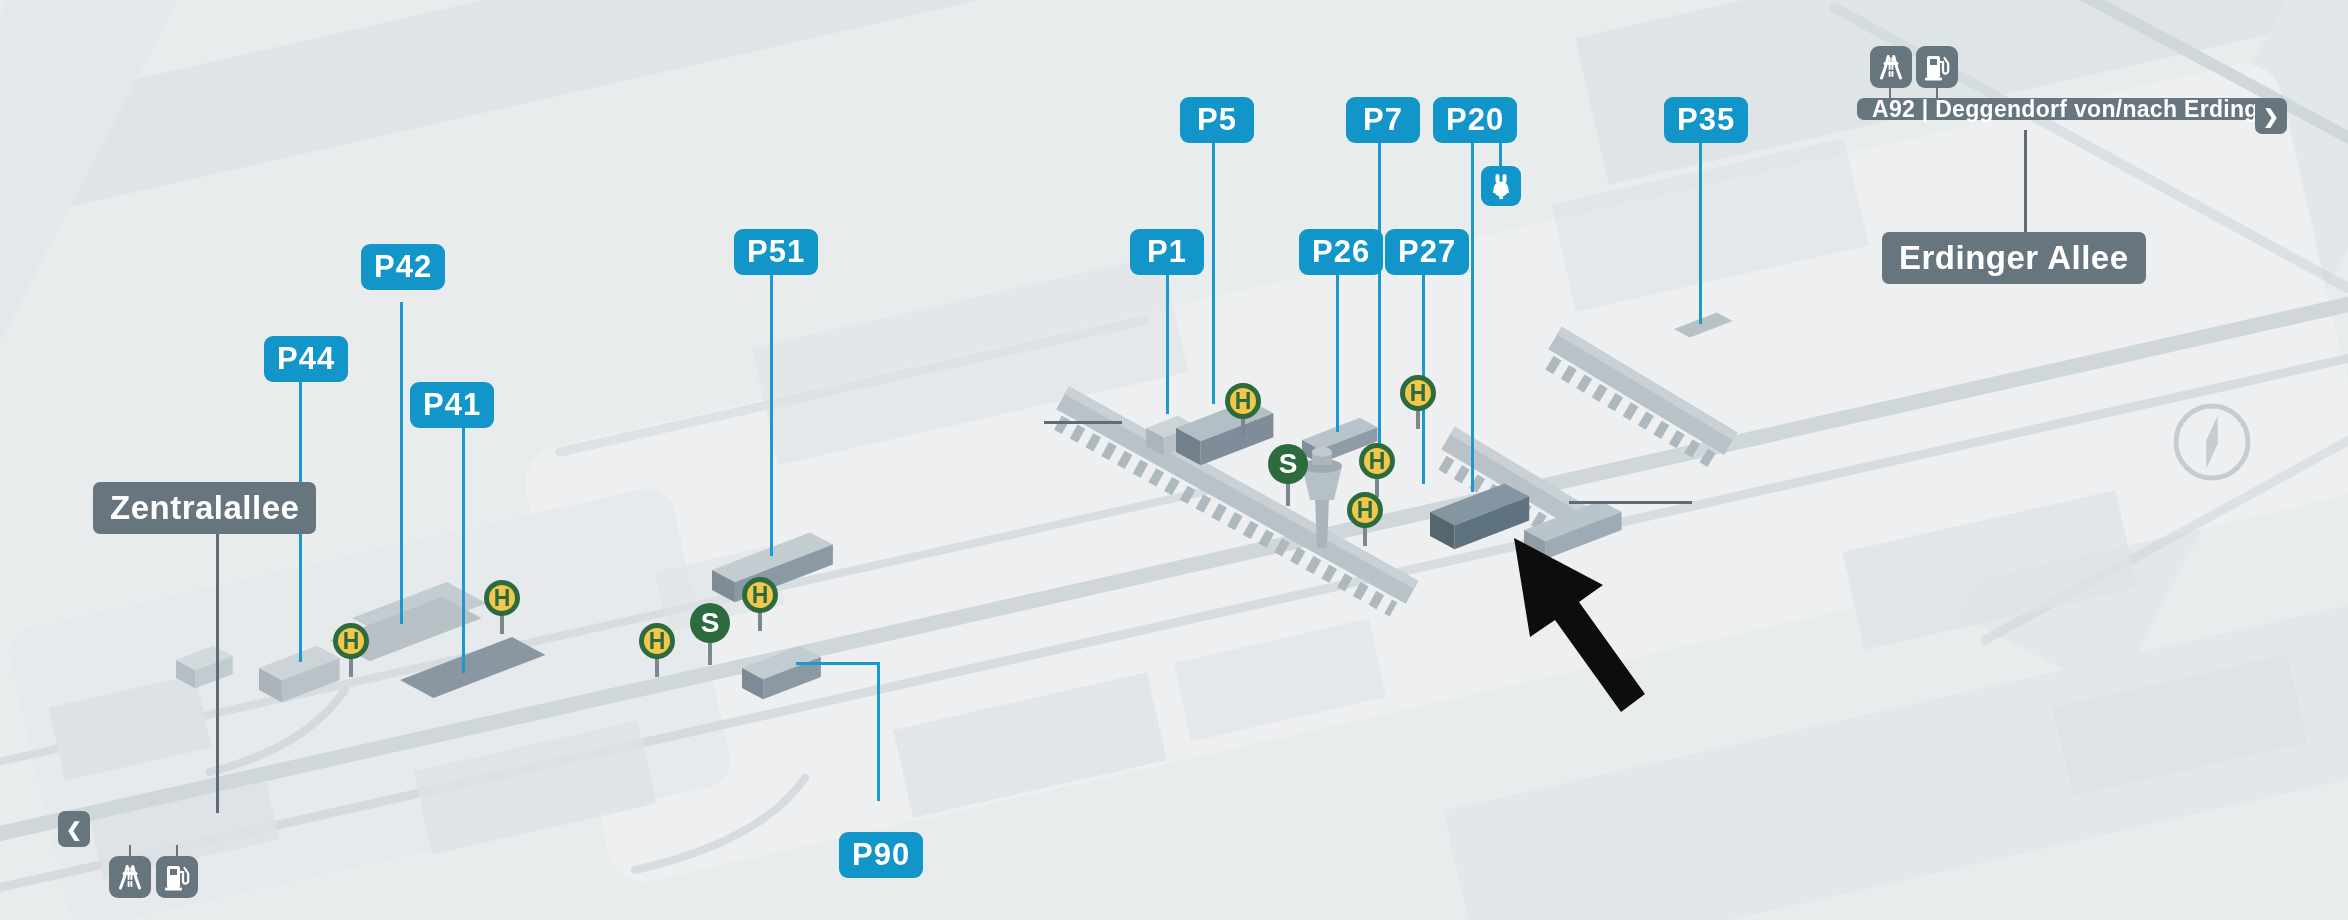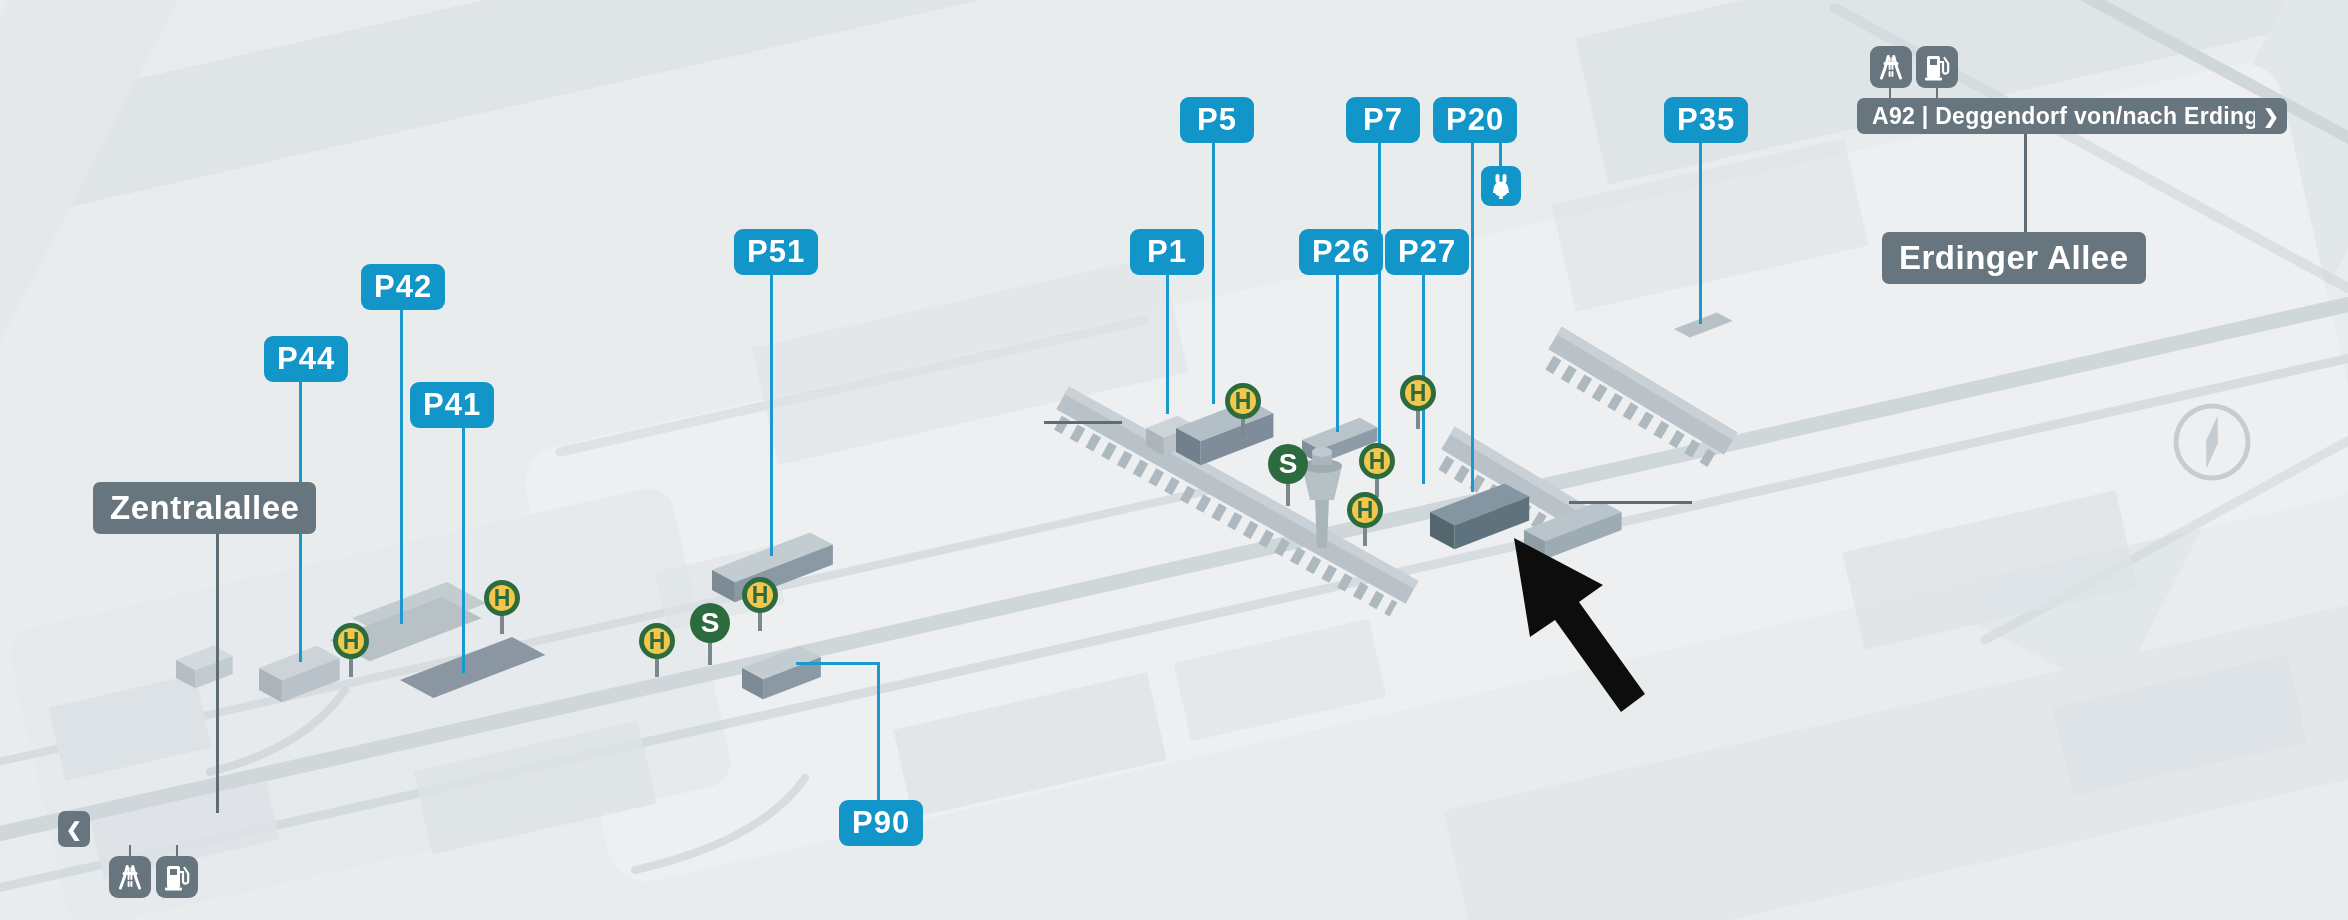--- a/index.html
+++ b/index.html
@@ -30,21 +30,21 @@
     position:absolute;height:46px;min-width:74px;padding:0 13px;box-sizing:border-box;
     background:var(--blue);color:#fff;border-radius:9px;
     display:flex;align-items:center;justify-content:center;
     font-size:31px;font-weight:700;letter-spacing:1px;z-index:3;cursor:pointer;text-align:right;
   }
   .slabel{
     position:absolute;background:var(--slate);color:#fff;border-radius:7px;
     padding:7px 17px;font-size:33px;font-weight:700;letter-spacing:.5px;z-index:3;white-space:nowrap;
   }
   .pill{
-    position:absolute;height:36px;background:var(--slate);color:#fff;border-radius:7px;
+    position:absolute;height:22px;background:var(--slate);color:#fff;border-radius:7px;
     display:flex;align-items:center;padding:0 15px;
     font-size:23px;font-weight:700;letter-spacing:.3px;z-index:3;white-space:nowrap;cursor:pointer;
   }
   .chip{
     position:absolute;width:32px;height:36px;background:var(--slate);color:#fff;border-radius:7px;
     display:flex;align-items:center;justify-content:center;
     font-size:19px;font-weight:700;z-index:3;cursor:pointer;
   }
   .sq{
     position:absolute;width:42px;height:42px;background:var(--slate);border-radius:9px;
@@ -231,24 +231,24 @@
   <div class="pole" style="left:655px;top:655px;height:22px"></div>
   <div class="pole" style="left:758px;top:609px;height:22px"></div>
   <div class="pole" style="left:1241px;top:415px;height:22px"></div>
   <div class="pole" style="left:1416px;top:407px;height:22px"></div>
   <div class="pole" style="left:1375px;top:475px;height:22px"></div>
   <div class="pole" style="left:1363px;top:524px;height:22px"></div>
   <div class="pole" style="left:708px;top:641px;height:24px"></div>
   <div class="pole" style="left:1286px;top:482px;height:24px"></div>
 
   <div class="plabel" style="left:264px;top:336px">P44</div>
-  <div class="plabel" style="left:361px;top:264px">P42</div>
+  <div class="plabel" style="left:361px;top:244px">P42</div>
   <div class="plabel" style="left:410px;top:382px">P41</div>
   <div class="plabel" style="left:734px;top:229px">P51</div>
-  <div class="plabel" style="left:839px;top:800px">P90</div>
+  <div class="plabel" style="left:839px;top:832px">P90</div>
   <div class="plabel" style="left:1180px;top:97px">P5</div>
   <div class="plabel" style="left:1130px;top:229px">P1</div>
   <div class="plabel" style="left:1299px;top:229px">P26</div>
   <div class="plabel" style="left:1385px;top:229px">P27</div>
   <div class="plabel" style="left:1346px;top:97px">P7</div>
   <div class="plabel" style="left:1433px;top:97px">P20</div>
   <div class="plabel" style="left:1664px;top:97px">P35</div>
 
   <div class="slabel" style="left:1882px;top:232px">Erdinger Allee</div>
   <div class="slabel" style="left:93px;top:482px">Zentralallee</div>

